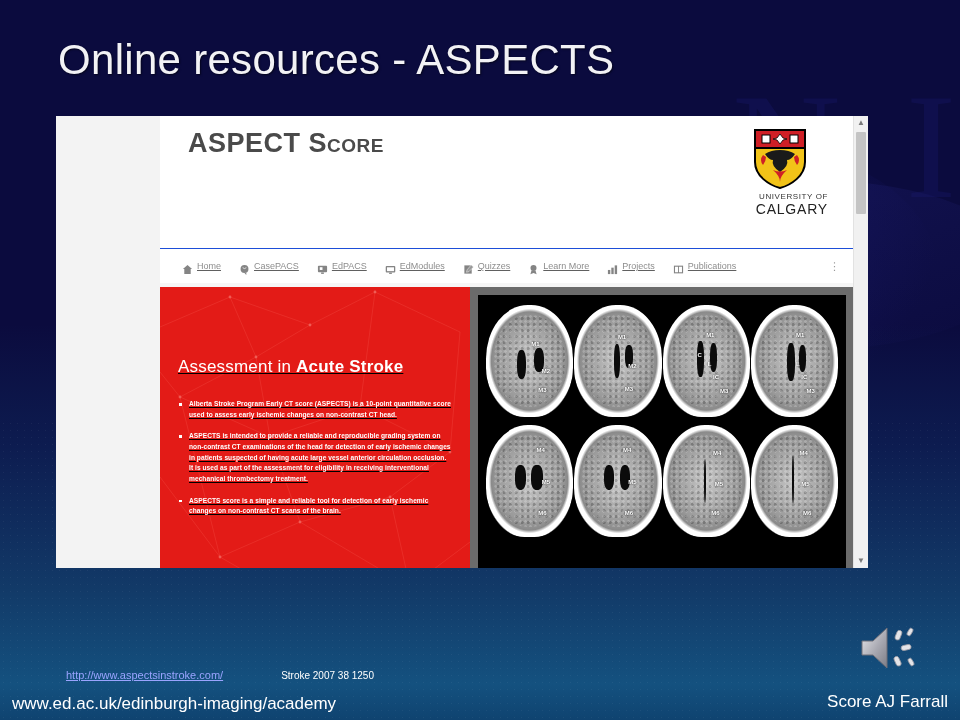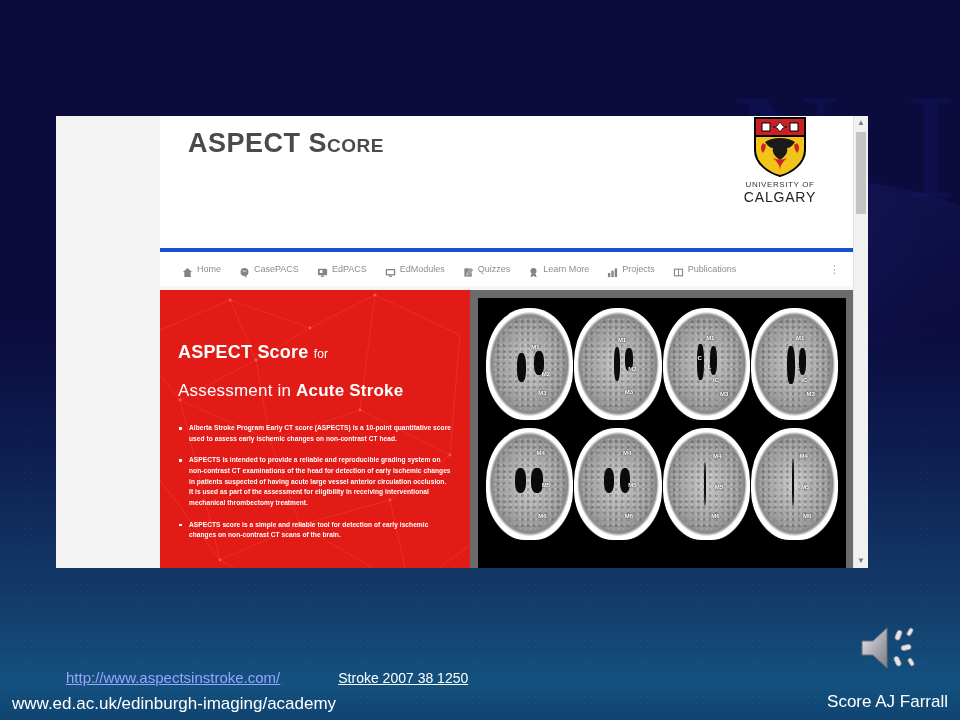--- a/index.html
+++ b/index.html
@@ -56,21 +56,21 @@
   }
 
   
   .frame{
     position:absolute;left:56px;top:116px;width:812px;height:452px;
     background:#f3f3f3;
     overflow:hidden;
   }
   .page{
     position:absolute;left:104px;top:0;width:694px;height:452px;
-    background:#ffffff;overflow:hidden;
+    background:#ffffff;overflow:hidden;text-decoration:underline;
   }
   
   .scrollbar{
     position:absolute;right:0;top:0;width:14px;height:452px;
     background:#f1f1f1;border-left:1px solid #e2e2e2;
   }
   .sb-arrow{
     position:absolute;left:0;width:14px;height:14px;
     color:#7a7a7a;font-size:8px;line-height:14px;text-align:center;
   }
@@ -89,28 +89,28 @@
     white-space:nowrap;
   }
   .logo-l1 .small{font-size:19px;}
   .logo-l2{
     margin-top:3px;margin-left:42px;font-size:21px;font-weight:bold;color:#4a4a4a;
     white-space:nowrap;
   }
   .logo-l2 .red{color:#e2000f;}
   .logo-l2 .in{color:#4a4a4a;font-weight:bold;}
 
-  .ucalgary{position:absolute;right:26px;top:0;width:96px;text-align:center;}
+  .ucalgary{position:absolute;right:26px;top:12px;width:96px;text-align:right;}
   .shield{position:relative;width:54px;height:62px;margin:0 auto;}
   .u1{font-size:8px;color:#333;letter-spacing:.6px;margin-top:2px;}
   .u2{font-size:14px;color:#222;font-weight:400;letter-spacing:.8px;}
 
   
   .nav{
-    position:relative;height:34px;border-top:4px solid #1d4ed8;
+    position:relative;height:34px;border-top:1px solid #1d4ed8;
     background:#fff;padding-left:22px;display:flex;align-items:center;gap:18px;
   }
   .nav-item{display:flex;align-items:center;gap:4px;opacity:.62;}
   .nav-ico{width:11px;height:11px;display:inline-block;flex:0 0 auto;}
   .nav-lbl{font-size:9px;color:#444;white-space:nowrap;}
   .nav-more{
     position:absolute;right:14px;top:50%;transform:translateY(-50%);
     color:#9a9a9a;font-size:11px;line-height:4px;letter-spacing:0;
   }
   .nav-sep{height:4px;background:#f6f6f6;}
@@ -166,23 +166,23 @@
 
   
   .headline{
     position:absolute;left:58px;top:586px;width:880px;
     font-size:23px;font-weight:bold;color:#ffc000;line-height:1.28;
   }
   .ref-row{
     position:absolute;left:66px;top:669px;display:flex;align-items:baseline;gap:58px;
   }
   .ref-link{
-    font-size:15px;color:#9aa4ff;text-decoration:underline;
-  }
-  .ref-cite{font-size:14px;color:#ffffff;text-decoration:underline;}
+    font-size:11px;color:#9aa4ff;text-decoration:underline;
+  }
+  .ref-cite{font-size:10px;color:#ffffff;}
 
   .foot-url{
     position:absolute;left:12px;top:694px;font-size:17px;color:#ffffff;
   }
   .foot-name{
     position:absolute;right:12px;top:692px;font-size:17px;color:#ffffff;
   }
   .speaker{
     position:absolute;right:38px;top:622px;width:66px;height:52px;
   }
@@ -190,20 +190,21 @@
 </head>
 <body>
 
 <div class="slide">
 
   <div class="watermark">N I</div>
   <div class="watermark2"></div>
   <div class="swoosh"></div>
   <div class="dots"></div>
 
+  <div class="title">Online resources - ASPECTS</div>
 
   <div class="frame">
 
     <div class="page">
 
       <div class="site-head">
 
         <div class="logo-text">
           <div class="logo-l1">
             <span>ASPECT S</span><span class="small">CORE</span>
@@ -347,24 +348,20 @@
               <circle cx="200" cy="120" r="1.4"></circle>
                 <circle cx="290" cy="165" r="1.4"></circle>
               <circle cx="140" cy="235" r="1.4"></circle>
                 <circle cx="230" cy="210" r="1.4"></circle>
               <circle cx="60" cy="270" r="1.4"></circle>
                 <circle cx="250" cy="300" r="1.4"></circle>
             </g>
           </svg>
 
           <div class="red-inner">
-            <div class="rp-h1">
-              <span>ASPECT Score</span>
-              <span class="for">for</span>
-            </div>
             <div class="rp-h2">
               <span>Assessment in </span><b>Acute Stroke</b>
             </div>
             <ul class="bullets">
               <li>Alberta Stroke Program Early CT score (ASPECTS) is a 10-point quantitative score used to assess early ischemic changes on non-contrast CT head.</li>
               <li>ASPECTS is intended to provide a reliable and reproducible grading system on non-contrast CT examinations of the head for detection of early ischemic changes in patients suspected of having acute large vessel anterior circulation occlusion. It is used as part of the assessment for eligibility in receiving interventional mechanical thrombectomy treatment.</li>
               <li>ASPECTS score is a simple and reliable tool for detection of early ischemic changes on non-contrast CT scans of the brain.</li>
             </ul>
           </div>
         </div>

